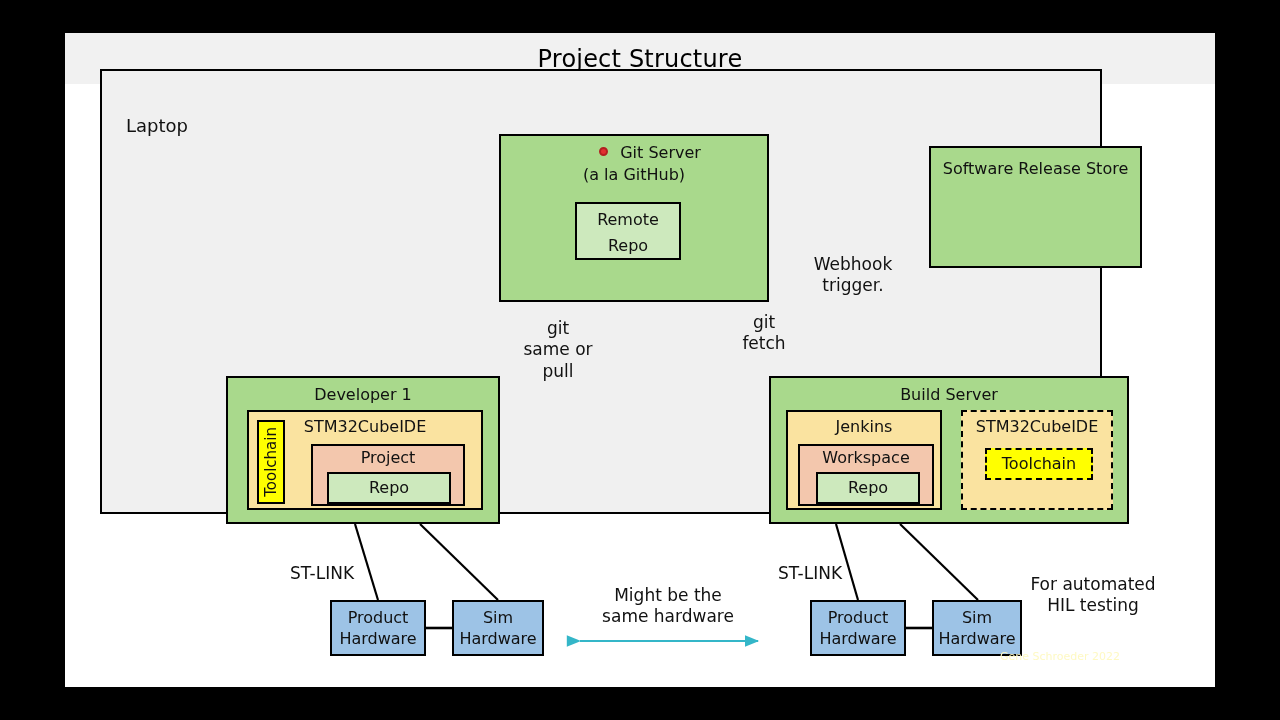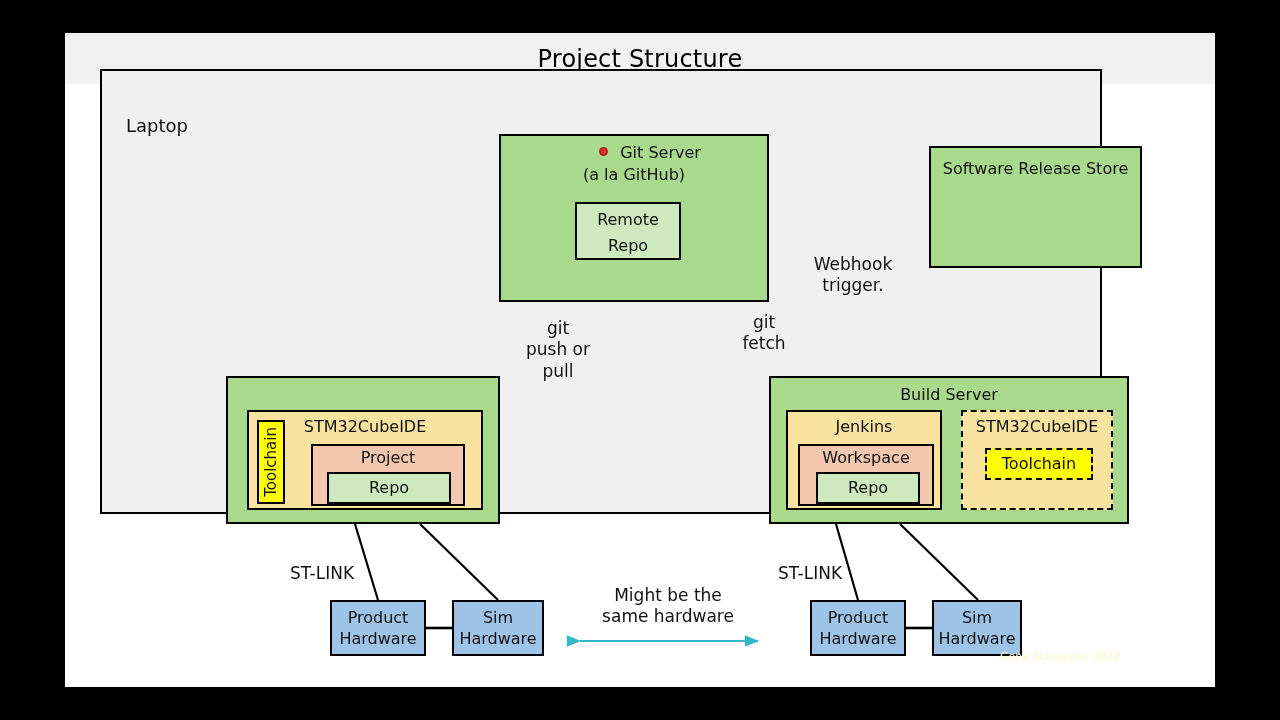--- a/index.html
+++ b/index.html
@@ -121,20 +121,21 @@
       <div class="ctr" style="height:28px;margin-top:2px;">Remote</div>
       <div class="ctr" style="height:24px;">Repo</div>
     </div>
   </div>
 
   <div class="box green" style="left:929px;top:146px;width:213px;height:122px;">
     <div class="lbl" style="top:12px;text-align:center;">Software Release Store</div>
   </div>
 
   <div class="box green" style="left:226px;top:376px;width:274px;height:148px;">
+    <div class="lbl" style="top:8px;">Developer 1</div>
 
     <div class="box tan" style="left:19px;top:32px;width:236px;height:100px;">
       <div class="lbl" style="top:6px;">STM32CubeIDE</div>
 
       <div class="box yellow" style="left:8px;top:8px;width:28px;height:84px;
            display:flex;align-items:center;justify-content:center;">
         <span class="vert" style="font-size:15px;color:#111;">Toolchain</span>
       </div>
 
       <div class="box salmon" style="left:62px;top:32px;width:154px;height:62px;">
@@ -162,39 +163,43 @@
     <div class="box tan dashed" style="left:190px;top:32px;width:152px;height:100px;">
       <div class="lbl" style="top:6px;">STM32CubeIDE</div>
       <div class="box yellow dashed" style="left:22px;top:36px;width:108px;height:32px;">
         <div class="lbl" style="top:5px;">Toolchain</div>
       </div>
     </div>
   </div>
 
   <div class="note" style="left:510px;top:318px;width:96px;">
     <div>git</div>
-    <div>push or</div>
+    <div>same or</div>
     <div>pull</div>
   </div>
 
   <div class="note" style="left:728px;top:312px;width:72px;">
     <div>git</div>
     <div>fetch</div>
   </div>
 
   <div class="note" style="left:795px;top:254px;width:116px;">
     <div>Webhook</div>
     <div>trigger.</div>
   </div>
 
   <div class="note" style="left:588px;top:585px;width:160px;">
     <div>Might be the</div>
     <div>same hardware</div>
   </div>
 
+  <div class="note" style="left:1018px;top:574px;width:150px;">
+    <div>For automated</div>
+    <div>HIL testing</div>
+  </div>
 
   <div class="note-l" style="left:290px;top:563px;">ST-LINK</div>
 
   <div class="box blue" style="left:330px;top:600px;width:96px;height:56px;">
     <div class="lbl" style="top:7px;">Product</div>
     <div class="lbl" style="top:28px;">Hardware</div>
   </div>
 
   <div class="box blue" style="left:452px;top:600px;width:92px;height:56px;">
     <div class="lbl" style="top:7px;">Sim</div>

